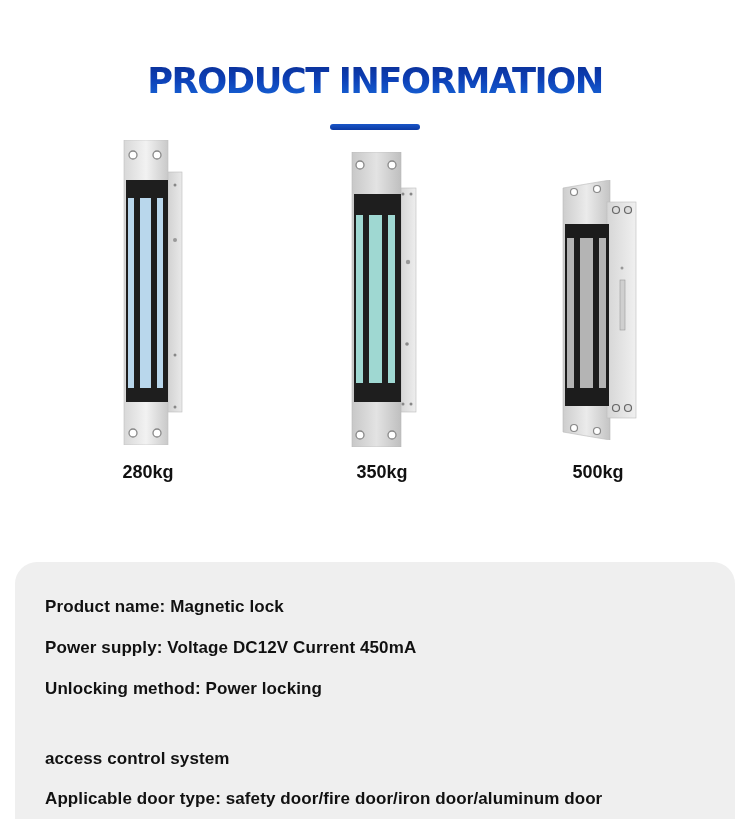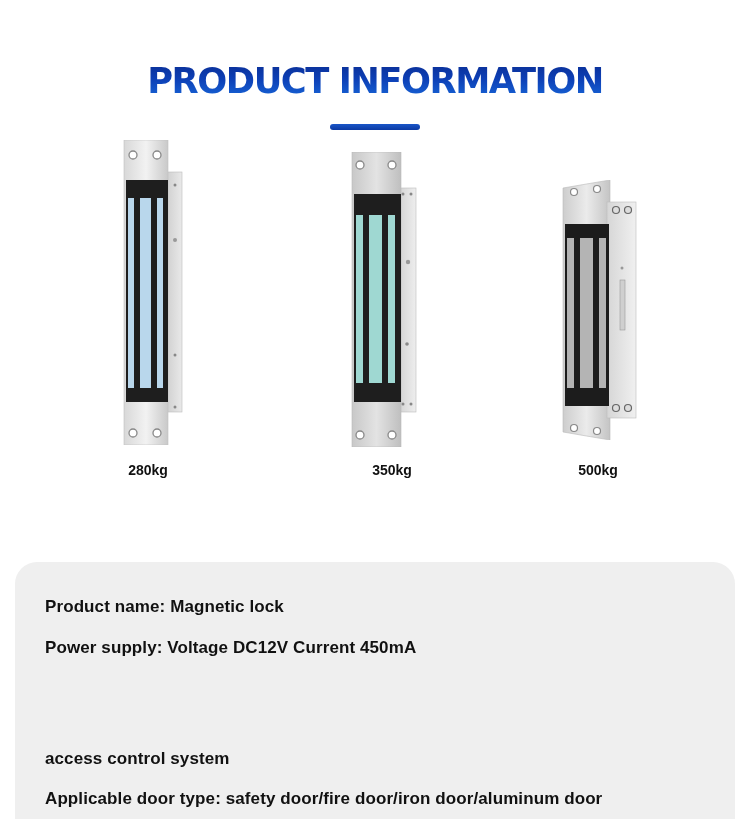--- a/index.html
+++ b/index.html
@@ -46,21 +46,21 @@
     top: 0;
     width: 750px;
     height: 500px;
   }
   .product {
     position: absolute;
   }
   .product-label {
     position: absolute;
     font-weight: bold;
-    font-size: 14px;
+    font-size: 18px;
     color: #111111;
     text-align: center;
     width: 120px;
   }
   
   .lock-svg {
     position: absolute;
   }
   .info-card {
     position: absolute;
@@ -143,21 +143,21 @@
       <rect x="6" y="63" width="7" height="168" fill="#9fd8d2"></rect>
       <rect x="19" y="63" width="13" height="168" fill="#9fd8d2"></rect>
       <rect x="38" y="63" width="7" height="168" fill="#9fd8d2"></rect>
       <circle cx="53" cy="42" r="1.5" fill="#888"></circle>
       <circle cx="61" cy="42" r="1.5" fill="#888"></circle>
       <circle cx="58" cy="110" r="2.2" fill="#999"></circle>
       <circle cx="57" cy="192" r="1.8" fill="#888"></circle>
       <circle cx="53" cy="252" r="1.5" fill="#888"></circle>
       <circle cx="61" cy="252" r="1.5" fill="#888"></circle>
     </svg>
-    <div class="product-label" style="left:332px;top:462px">350kg</div>
+    <div class="product-label" style="left:322px;top:462px">350kg</div>
   </div>
 
   <div class="product">
     <svg class="lock-svg" style="left:560px;top:180px" width="80" height="260" viewBox="0 0 80 260">
       <defs>
         <linearGradient id="steel3" x1="0" x2="1">
           <stop offset="0" stop-color="#cdcdcd"></stop>
           <stop offset="0.5" stop-color="#ebebeb"></stop>
           <stop offset="1" stop-color="#c4c4c4"></stop>
         </linearGradient>
@@ -183,15 +183,16 @@
       <rect x="60" y="100" width="5" height="50" fill="#cfcfcf" stroke="#999" stroke-width="0.6"></rect>
       <circle cx="62" cy="88" r="1.5" fill="#999"></circle>
     </svg>
     <div class="product-label" style="left:538px;top:462px">500kg</div>
   </div>
 </div>
 
 <div class="info-card">
   <div class="info-line" style="top:35px">Product name: Magnetic lock</div>
   <div class="info-line" style="top:76px">Power supply: Voltage DC12V  Current 450mA</div>
+  <div class="info-line" style="top:117px">Unlocking method: Power locking</div>
   <div class="info-line" style="top:227px">Applicable door type: safety door/fire door/iron door/aluminum door</div>
   <div class="info-line" style="top:187px">access control system</div>
 </div>
 
 </body></html>

